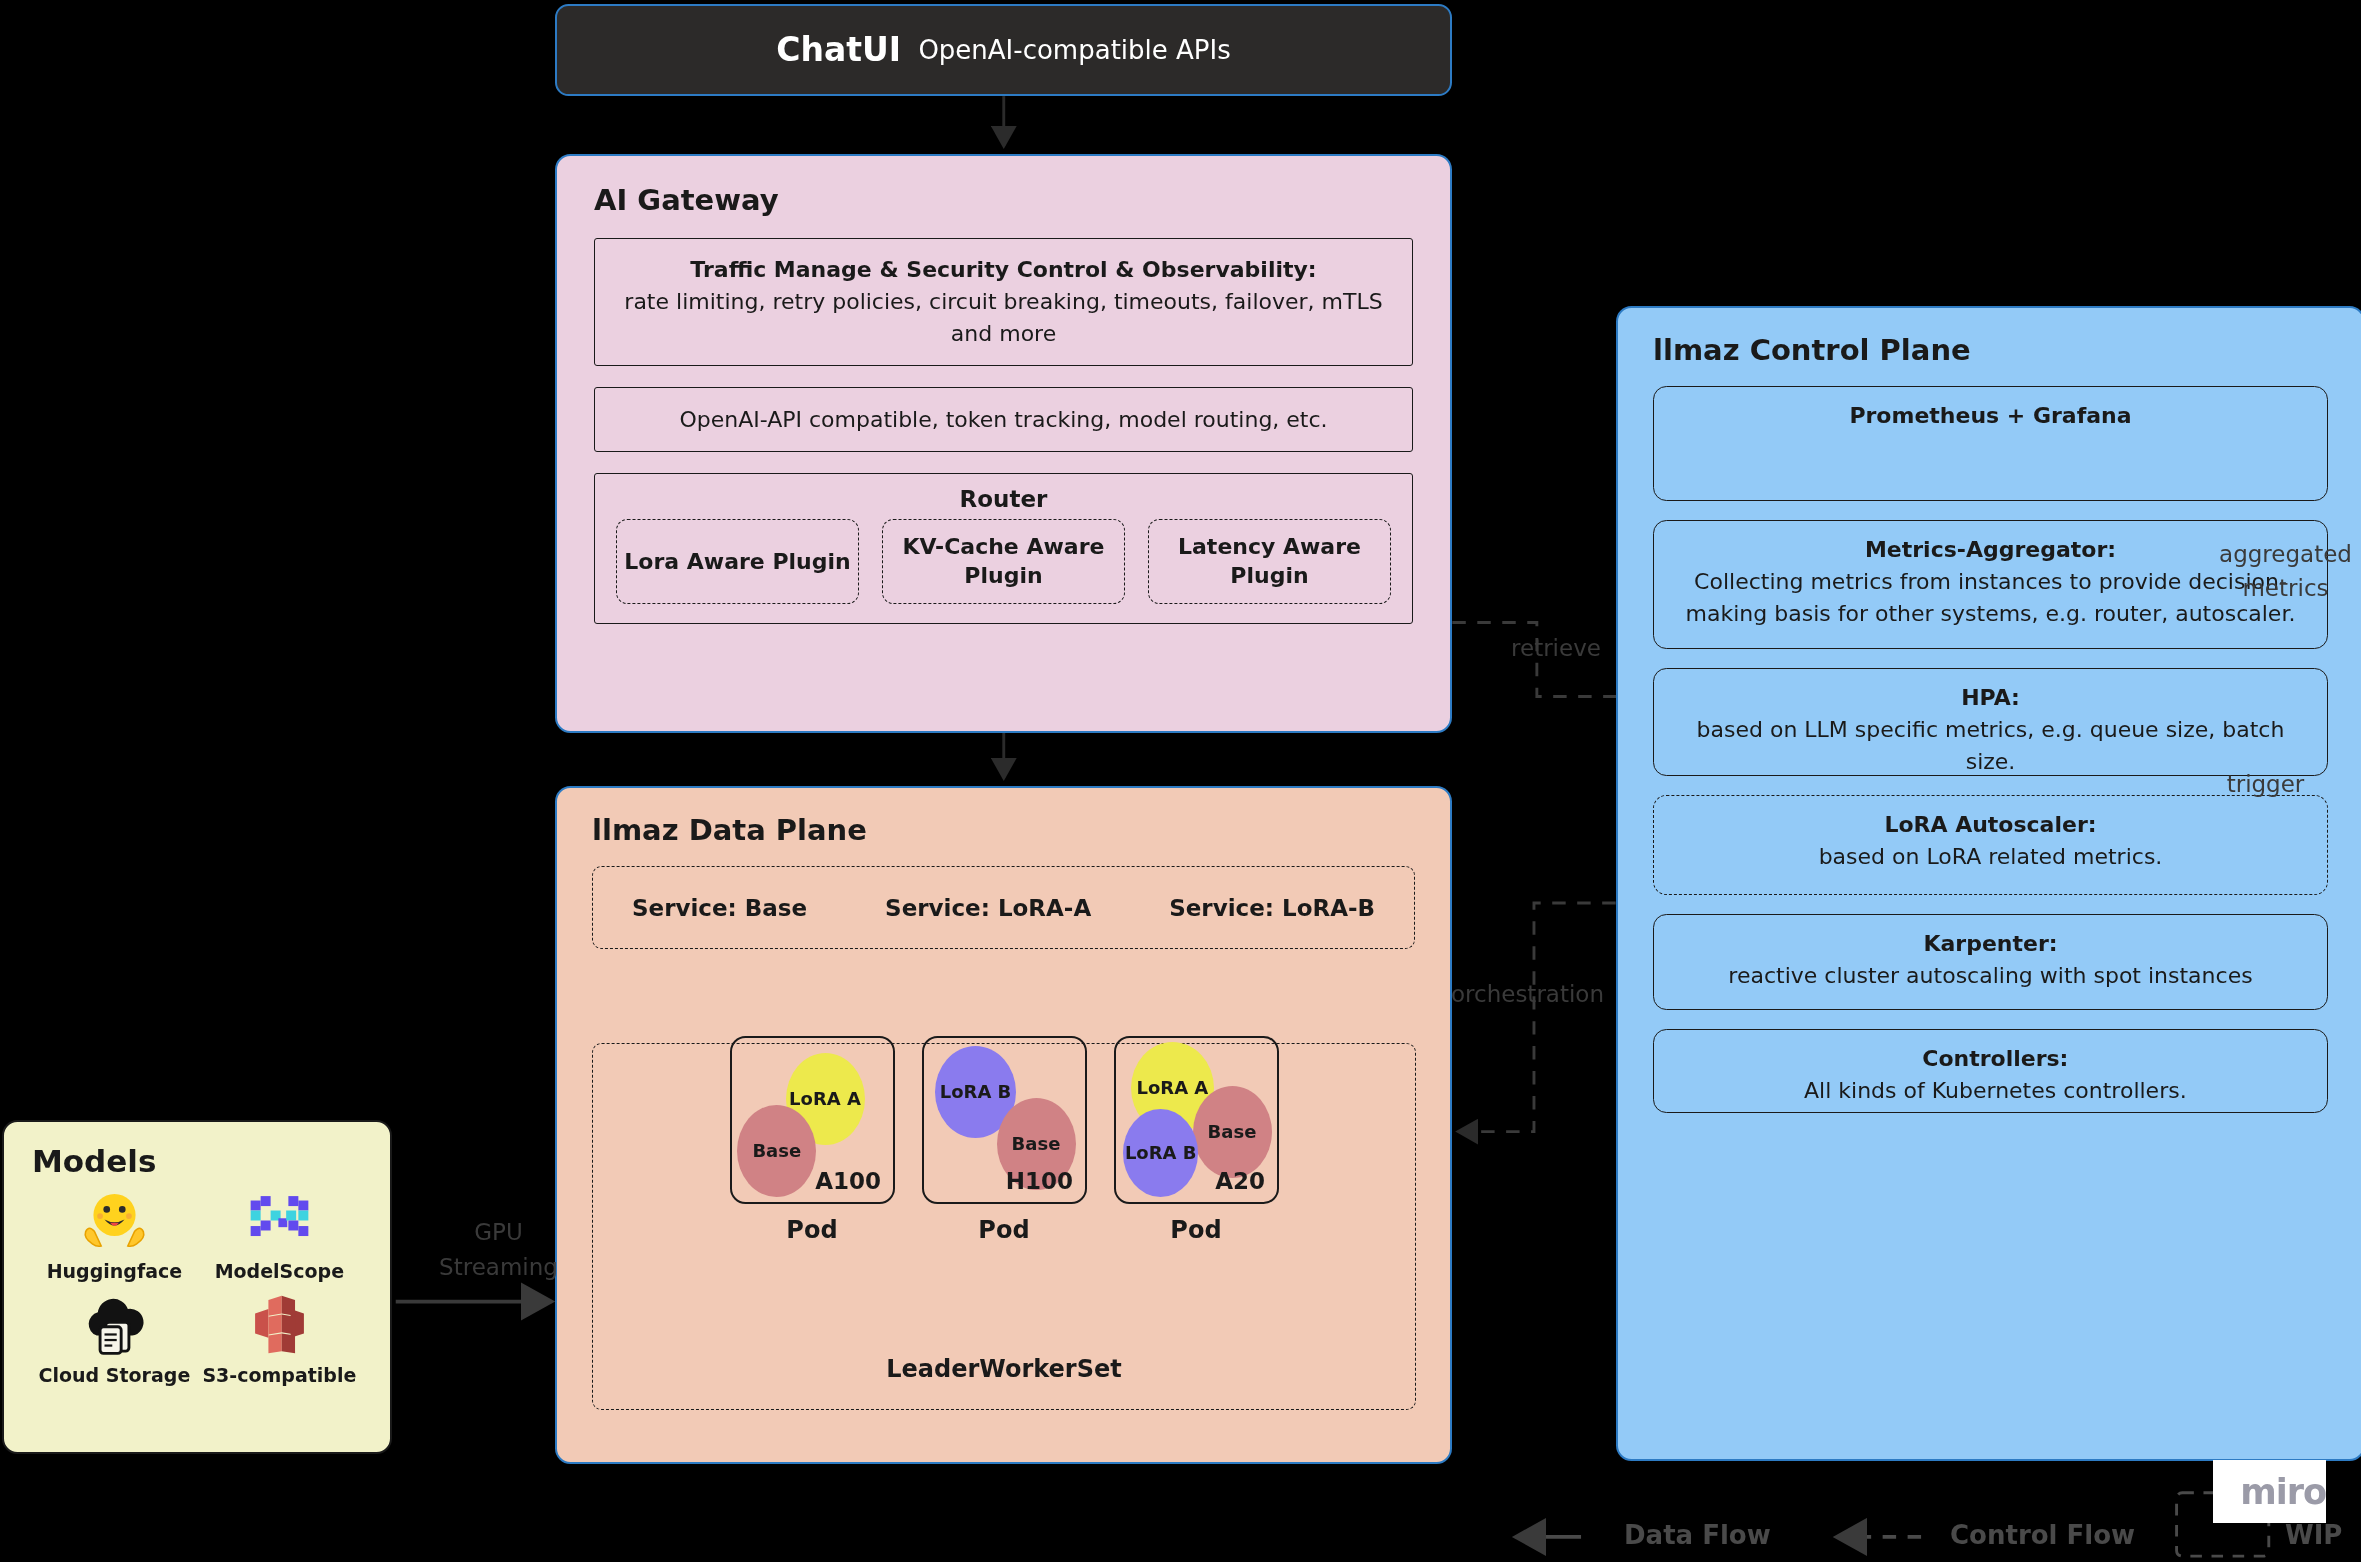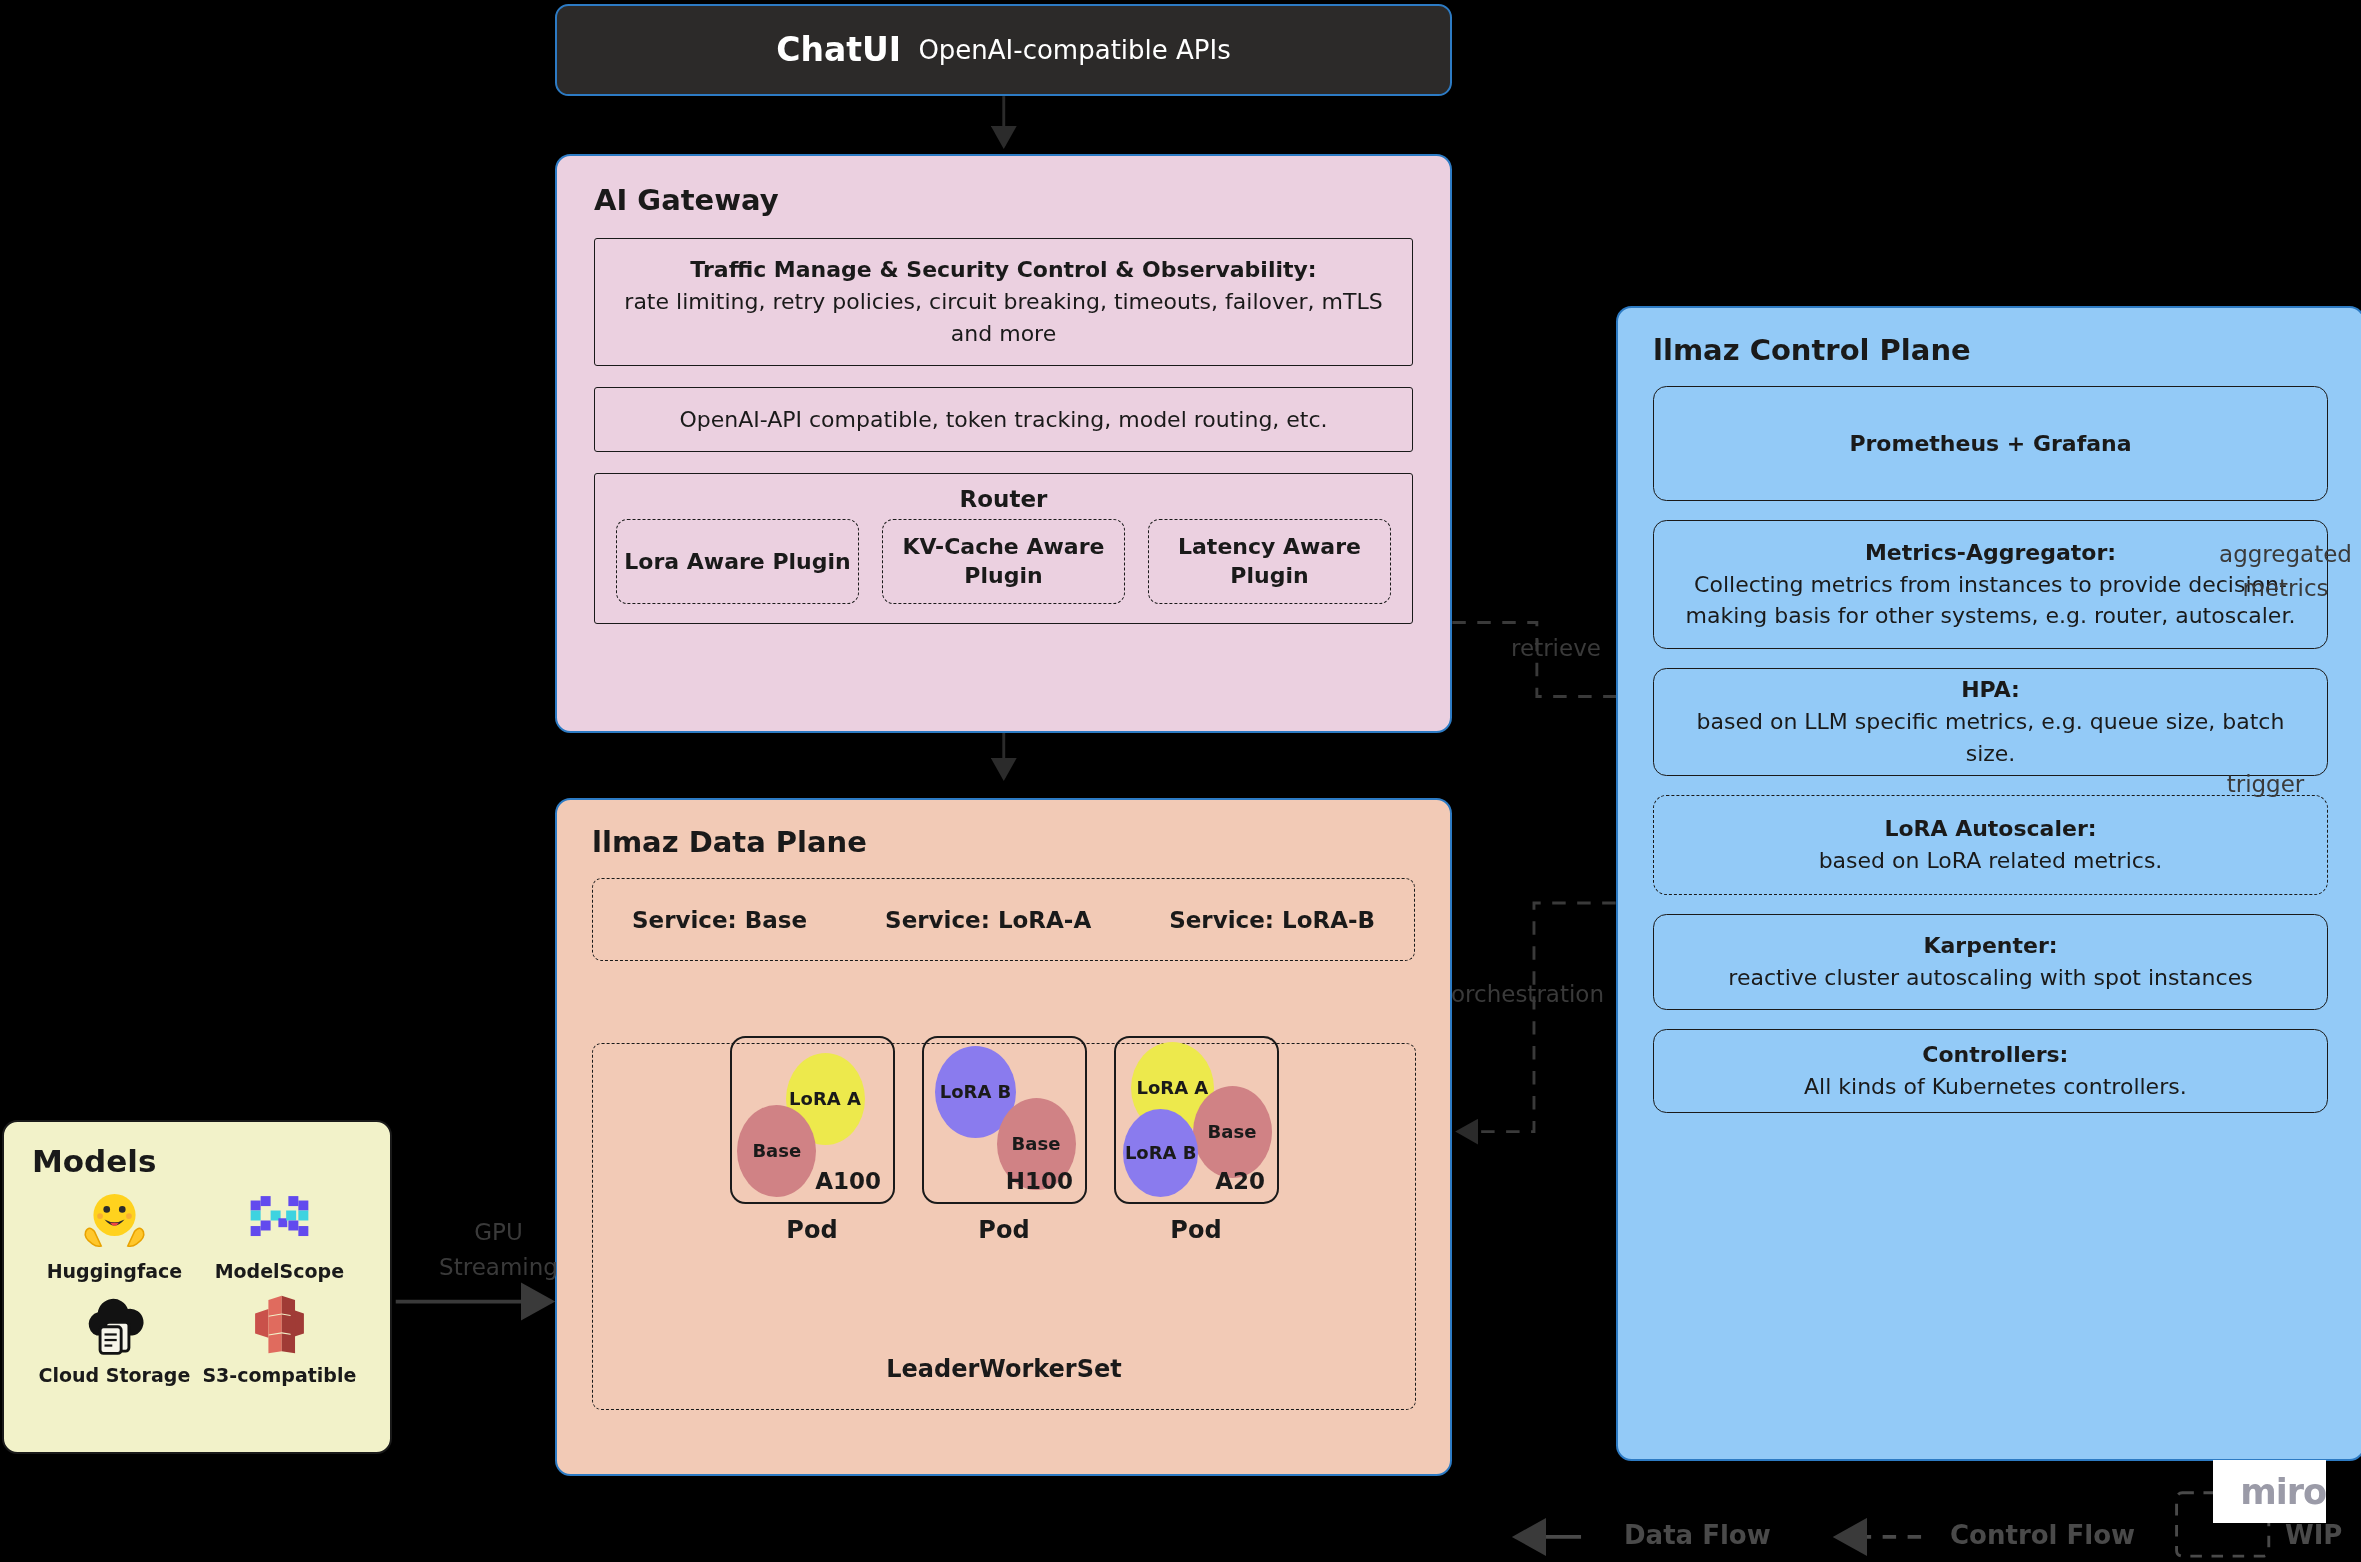--- a/index.html
+++ b/index.html
@@ -60,21 +60,20 @@
     padding: 5.8px 3.8px; line-height: 1.3;
   }
 
   
   #dataplane {
     left: 555px; top: 786px; width: 897px; height: 678px;
     background: #F2CAB6;
     border: 2.9px solid #2D7BC4;
     border-radius: 15.4px;
     padding: 25px 35px;
-    margin-top: 12px;
   }
   #dataplane .plane-title { font-size: 29px; font-weight: bold; color: #1A1A1A; }
 
   #services-box {
     margin-top: 19px;
     border: 1.9px dashed #1A1A1A;
     border-radius: 9.6px;
     height: 83px;
     display: flex; align-items: center; justify-content: space-around;
   }
@@ -121,21 +120,21 @@
     padding: 25px 35px;
   }
   #controlplane .plane-title { font-size: 29px; font-weight: bold; color: #1A1A1A; }
   .cp-card {
     margin-top: 19px;
     border: 1.9px solid #1A1A1A;
     border-radius: 13.4px;
     padding: 13.4px 17.3px;
     text-align: center;
     color: #1A1A1A;
-    display: flex; flex-direction: column; justify-content: center;
+    display: flex; flex-direction: column; justify-content: flex-start;
   }
   .cp-card.dashed { border: 1.9px dashed #1A1A1A; }
   .cp-card .hd { font-size: 22px; font-weight: bold; line-height: 1.45; }
   .cp-card .bd { font-size: 22px; line-height: 1.45; }
   #cp-prometheus { height: 115px; }
   #cp-metrics { height: 129px; }
   #cp-hpa { height: 108px; }
   #cp-lora { height: 100px; }
   #cp-karpenter { height: 96px; }
   #cp-controllers { height: 84px; padding-left: 27px; }

